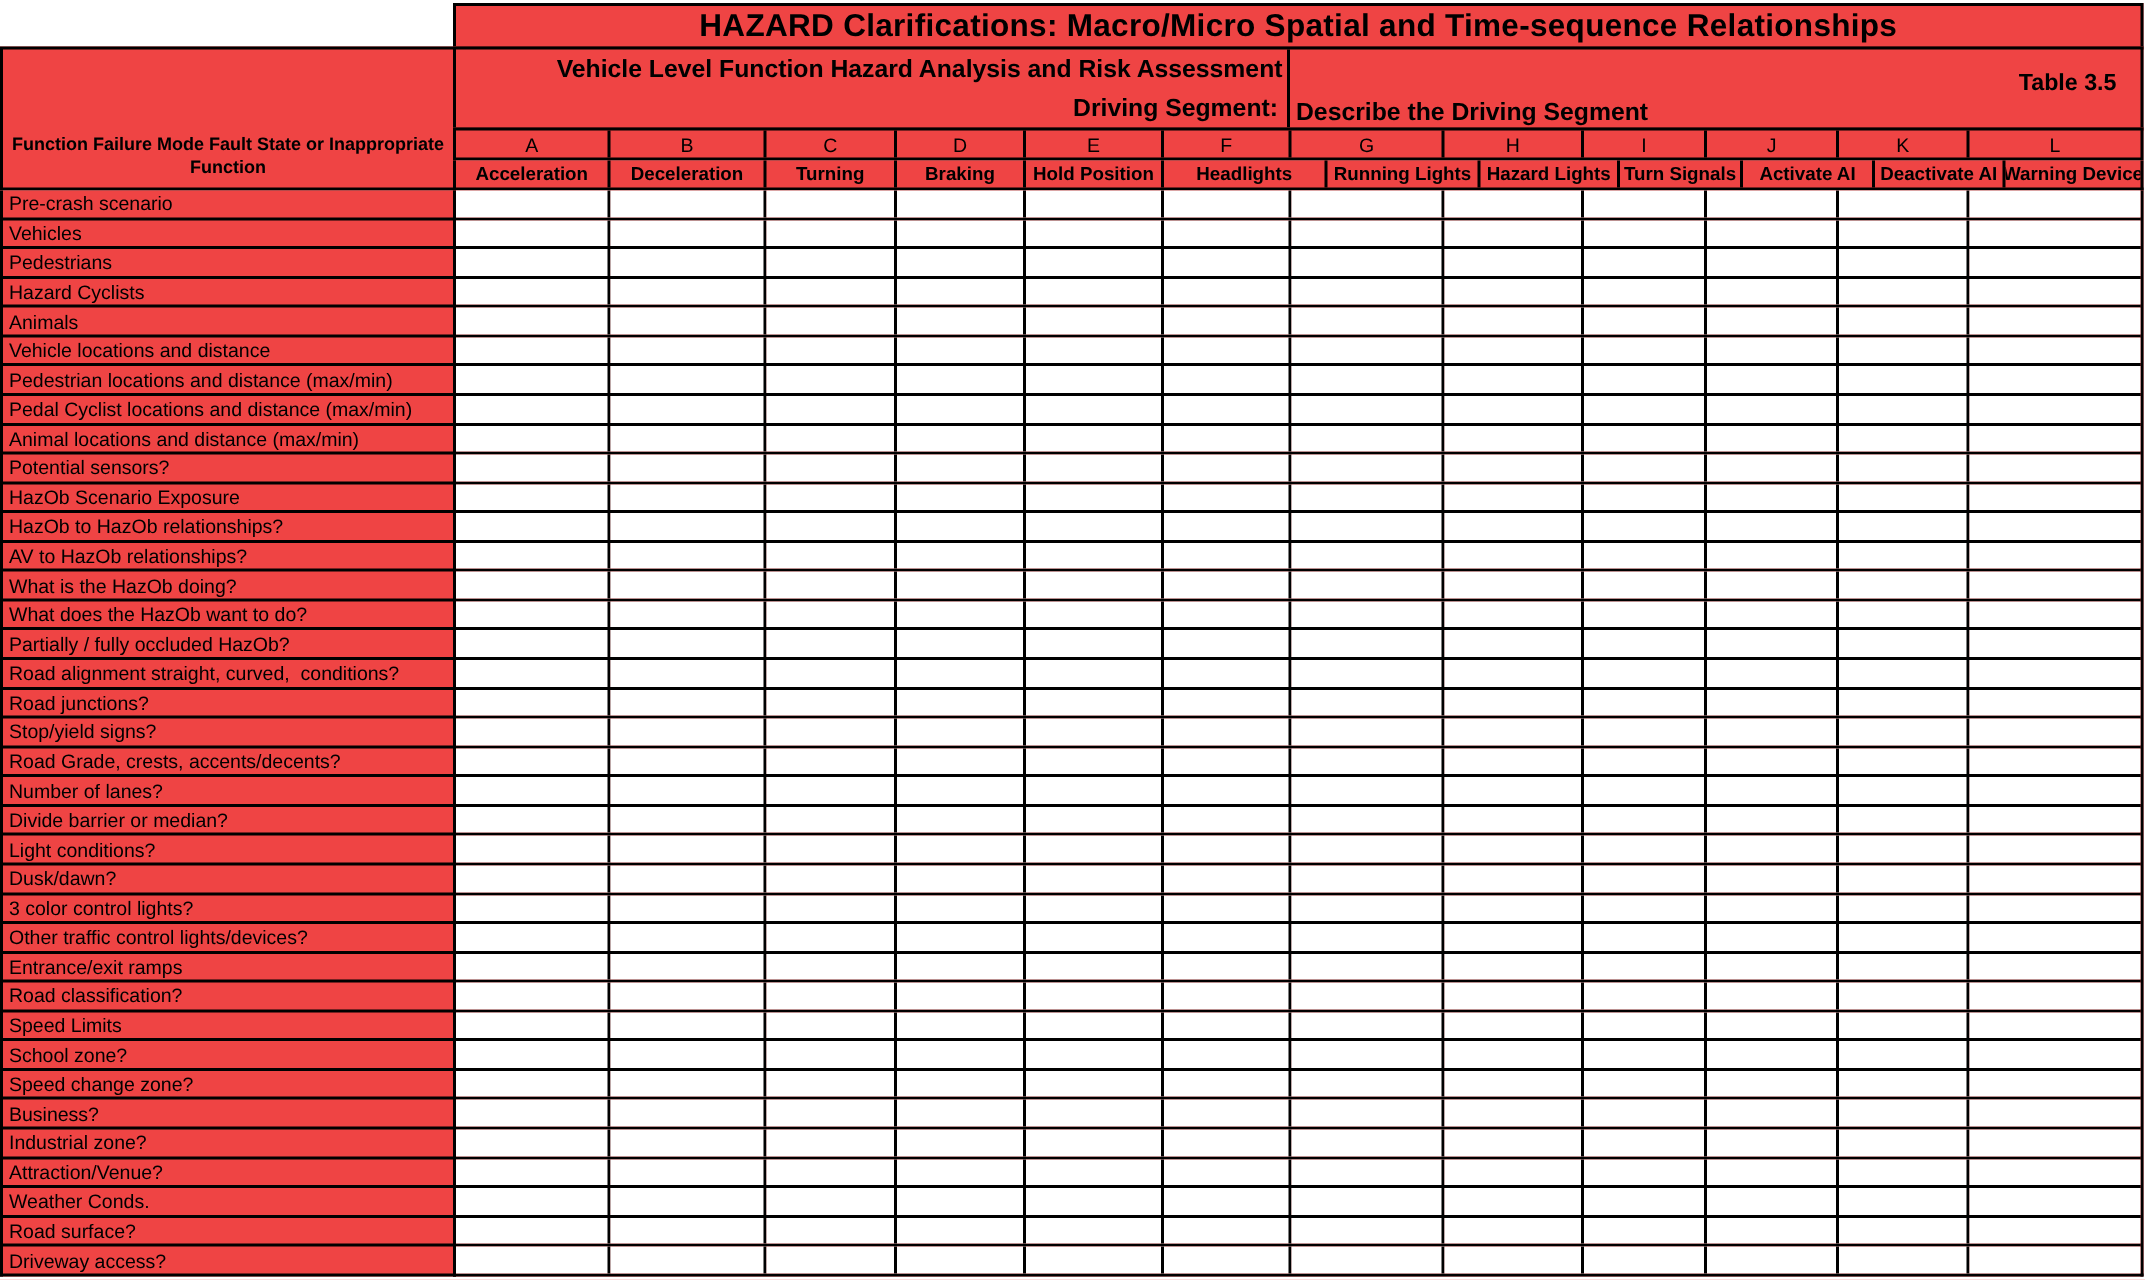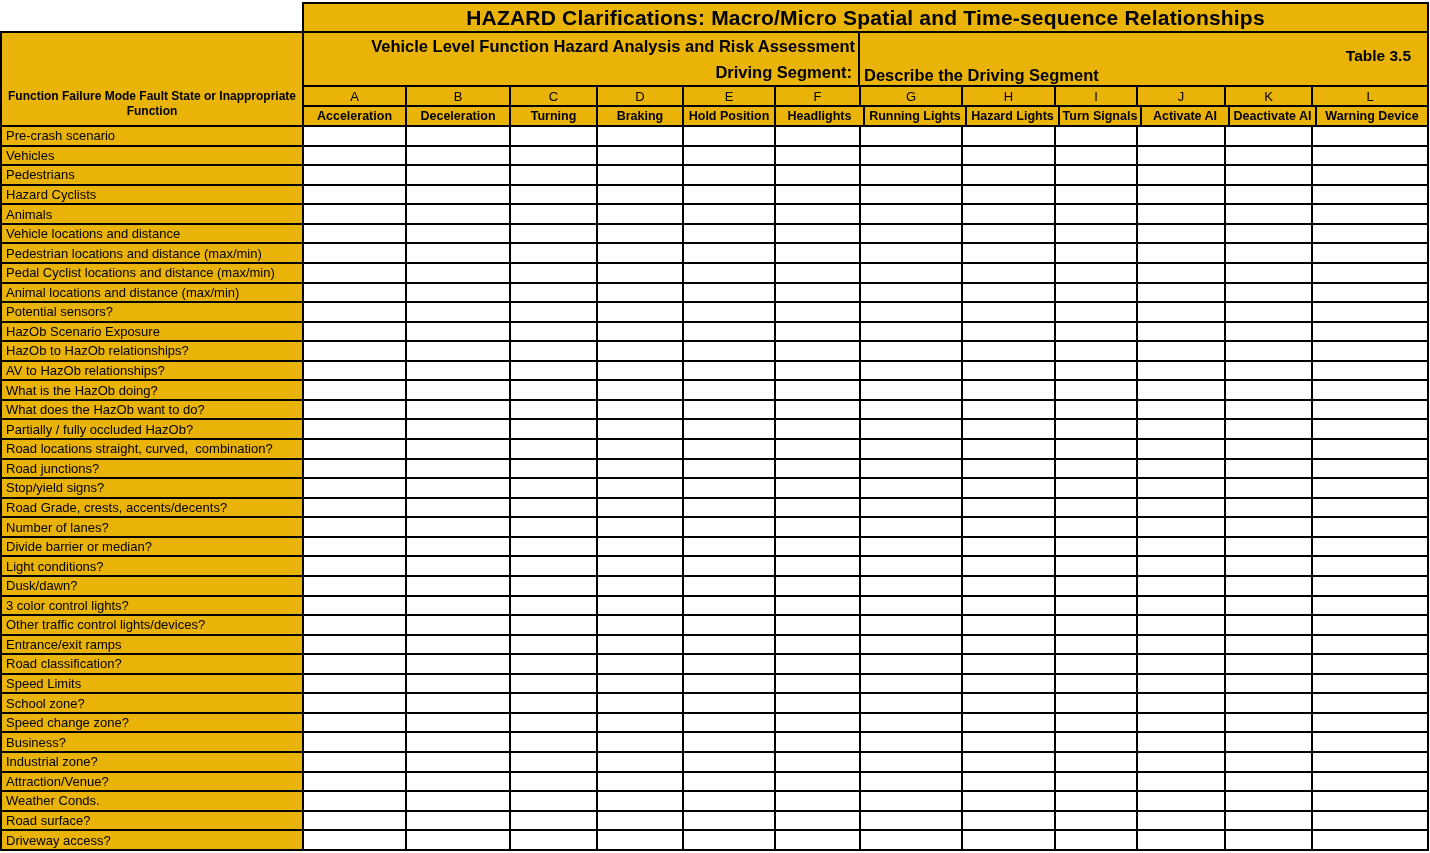--- a/index.html
+++ b/index.html
@@ -1,20 +1,20 @@
 <!DOCTYPE html>
 <html><head>
 <meta charset="utf-8">
 <style>
   html, body { margin:0; padding:0; background:#fff; }
   .sheet {
     position:relative; width:1430px; height:853px; background:#ffffff;
     font-family:"Liberation Sans","DejaVu Sans",sans-serif; color:#000;
   }
-  .box { position:absolute; box-sizing:border-box; border:2px solid #000; background:#eab308; }
+  .box { position:absolute; box-sizing:border-box; border:2px solid #000; background:#ef4444; }
 
   .title-bar {
     left:302px; top:2px; width:1127px; height:31px;
     display:flex; align-items:center; justify-content:center;
     font-weight:bold; font-size:21px; letter-spacing:0.2px;
   }
 
   .subheader { left:302px; top:31px; width:1127px; height:56px; display:flex; }
   .sub-left  { width:556px; border-right:2px solid #000; box-sizing:border-box; display:flex; flex-direction:column; }
   .sub-right { flex:1; display:flex; flex-direction:column;margin-top:13px; }
@@ -88,21 +88,21 @@
       <div class="cell letter-cell" style="width: 88px;">J</div>
       <div class="cell letter-cell" style="width: 87px;">K</div>
       <div class="cell letter-cell grow">L</div>
     </div>
   <div class="box names-row" id="names-row">
       <div class="cell name-cell" style="width: 103px;">Acceleration</div>
       <div class="cell name-cell" style="width: 104px;">Deceleration</div>
       <div class="cell name-cell" style="width: 87px;">Turning</div>
       <div class="cell name-cell" style="width: 86px;">Braking</div>
       <div class="cell name-cell" style="width: 92px;">Hold Position</div>
-      <div class="cell name-cell" style="width: 89px;">Headlights</div>
+      <div class="cell name-cell" style="width: 109px;">Headlights</div>
       <div class="cell name-cell" style="width: 102px;">Running Lights</div>
       <div class="cell name-cell" style="width: 93px;">Hazard Lights</div>
       <div class="cell name-cell" style="width: 82px;">Turn Signals</div>
       <div class="cell name-cell" style="width: 88px;">Activate AI</div>
       <div class="cell name-cell" style="width: 87px;">Deactivate AI</div>
       <div class="cell name-cell grow">Warning Device</div>
     </div>
 
   <div class="box label-col" id="label-rows">
       <div class="label-row">Pre-crash scenario</div>
@@ -114,21 +114,21 @@
       <div class="label-row">Pedestrian locations and distance (max/min)</div>
       <div class="label-row">Pedal Cyclist locations and distance (max/min)</div>
       <div class="label-row">Animal locations and distance (max/min)</div>
       <div class="label-row">Potential sensors?</div>
       <div class="label-row">HazOb Scenario Exposure</div>
       <div class="label-row">HazOb to HazOb relationships?</div>
       <div class="label-row">AV to HazOb relationships?</div>
       <div class="label-row">What is the HazOb doing?</div>
       <div class="label-row">What does the HazOb want to do?</div>
       <div class="label-row">Partially / fully occluded HazOb?</div>
-      <div class="label-row">Road locations straight, curved,  combination?</div>
+      <div class="label-row">Road alignment straight, curved,  conditions?</div>
       <div class="label-row">Road junctions?</div>
       <div class="label-row">Stop/yield signs?</div>
       <div class="label-row">Road Grade, crests, accents/decents?</div>
       <div class="label-row">Number of lanes?</div>
       <div class="label-row">Divide barrier or median?</div>
       <div class="label-row">Light conditions?</div>
       <div class="label-row">Dusk/dawn?</div>
       <div class="label-row">3 color control lights?</div>
       <div class="label-row">Other traffic control lights/devices?</div>
       <div class="label-row">Entrance/exit ramps</div>

